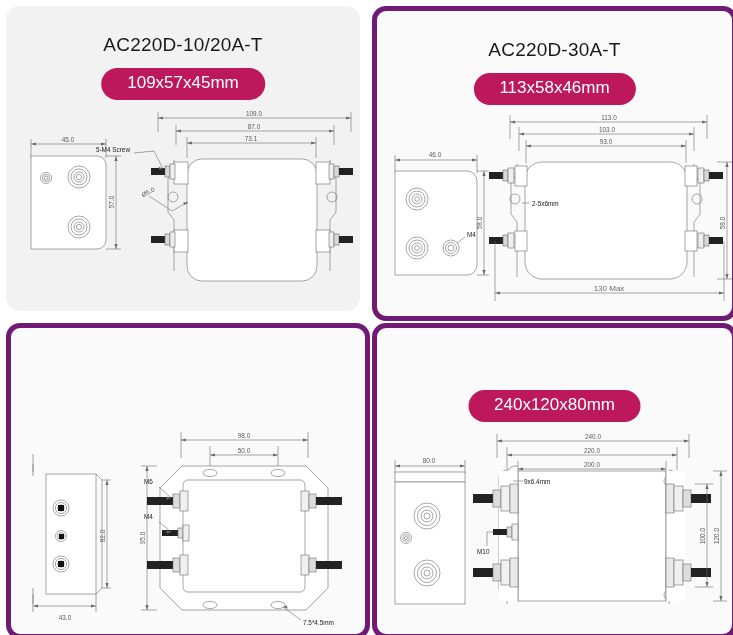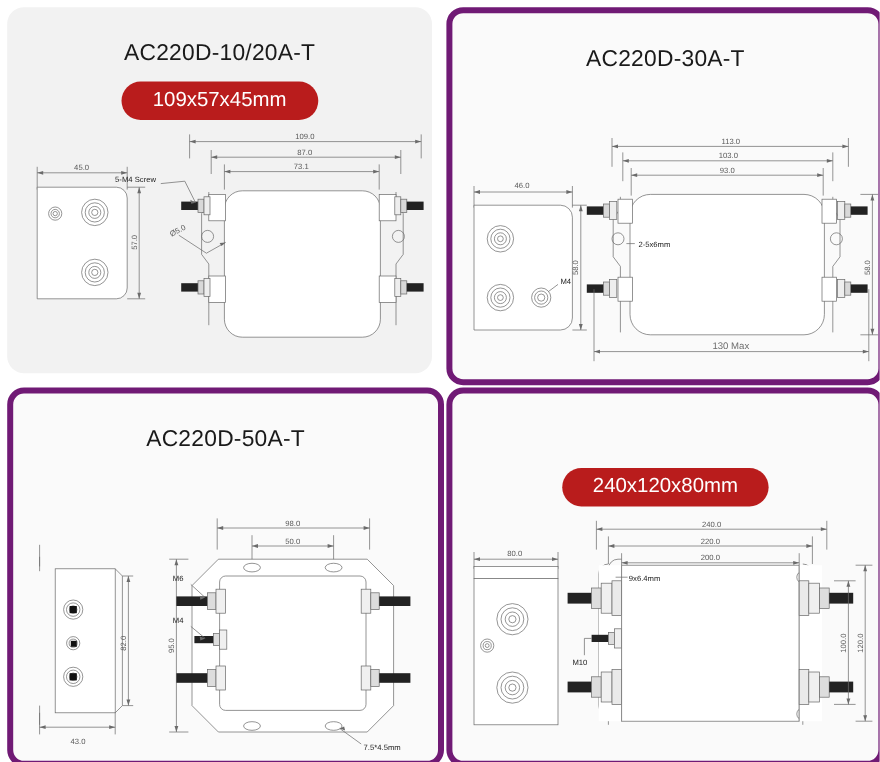--- a/index.html
+++ b/index.html
@@ -47,21 +47,21 @@
     font-size: 19px;
     color: #1a1a1a;
     letter-spacing: .2px;
     font-family: "Liberation Sans", sans-serif;
   }
   .size-pill {
     position: absolute;
     top: 62px;
     left: 50%;
     transform: translateX(-50%);
-    background: #b91c1c;
+    background: #be185d;
     color: #ffffff;
     font-size: 17px;
     border-radius: 999px;
     padding: 5px 26px 7px 26px;
     white-space: nowrap;
     line-height: 1.15;
   }
   .draw-wrap {
     position: absolute;
     top: 100px;
@@ -200,20 +200,21 @@
           <text class="dim-txt-dark" x="124" y="46" text-anchor="end">5-M4 Screw</text>
           <text class="dim-txt" x="0" y="0" transform="translate(143,88) rotate(-28)" text-anchor="middle">Ø5.0</text>
         </svg>
       </div>
     </div>
   </div>
 
   <div class="panel">
     <div class="panel-inner plain">
       <div class="panel-title">AC220D-30A-T</div>
+      <div class="size-pill">113x58x46mm</div>
 
       <div class="draw-wrap">
         <svg viewBox="0 0 367 205" width="367" height="205">
           <g stroke="#6b6b6b" stroke-width="0.6" fill="none">
 
             <line x1="18" y1="44" x2="18" y2="62"></line>
             <line x1="100" y1="44" x2="100" y2="62"></line>
             <line x1="18" y1="49" x2="100" y2="49"></line>
             <path d="M18 49 l5 -1.6 v3.2 z" fill="#6b6b6b" stroke="none"></path>
             <path d="M100 49 l-5 -1.6 v3.2 z" fill="#6b6b6b" stroke="none"></path>
@@ -307,21 +308,20 @@
           <text class="dim-txt" x="0" y="0" transform="translate(348,112) rotate(-90)" text-anchor="middle">58.0</text>
           <text class="dim-txt-lg" x="232" y="180" text-anchor="middle">130  Max</text>
           <text class="dim-txt-dark" x="155" y="95" text-anchor="start">2-5x6mm</text>
         </svg>
       </div>
     </div>
   </div>
 
   <div class="panel">
     <div class="panel-inner plain">
-      <div class="panel-title">AC220D-50A-T</div>
 
       <div class="draw-wrap">
         <svg viewBox="0 0 366 215" width="366" height="215">
           <g stroke="#6b6b6b" stroke-width="0.6" fill="none">
 
             <line x1="22" y1="26" x2="22" y2="44"></line>
             <line x1="22" y1="36" x2="22" y2="48"></line>
             <rect x="35" y="46" width="50" height="120" fill="#ffffff" stroke="#6b6b6b"></rect>
             <path d="M85 46 l6 6 l0 108 l-6 6" stroke="#6b6b6b"></path>
             <line x1="22" y1="160" x2="22" y2="176"></line>

